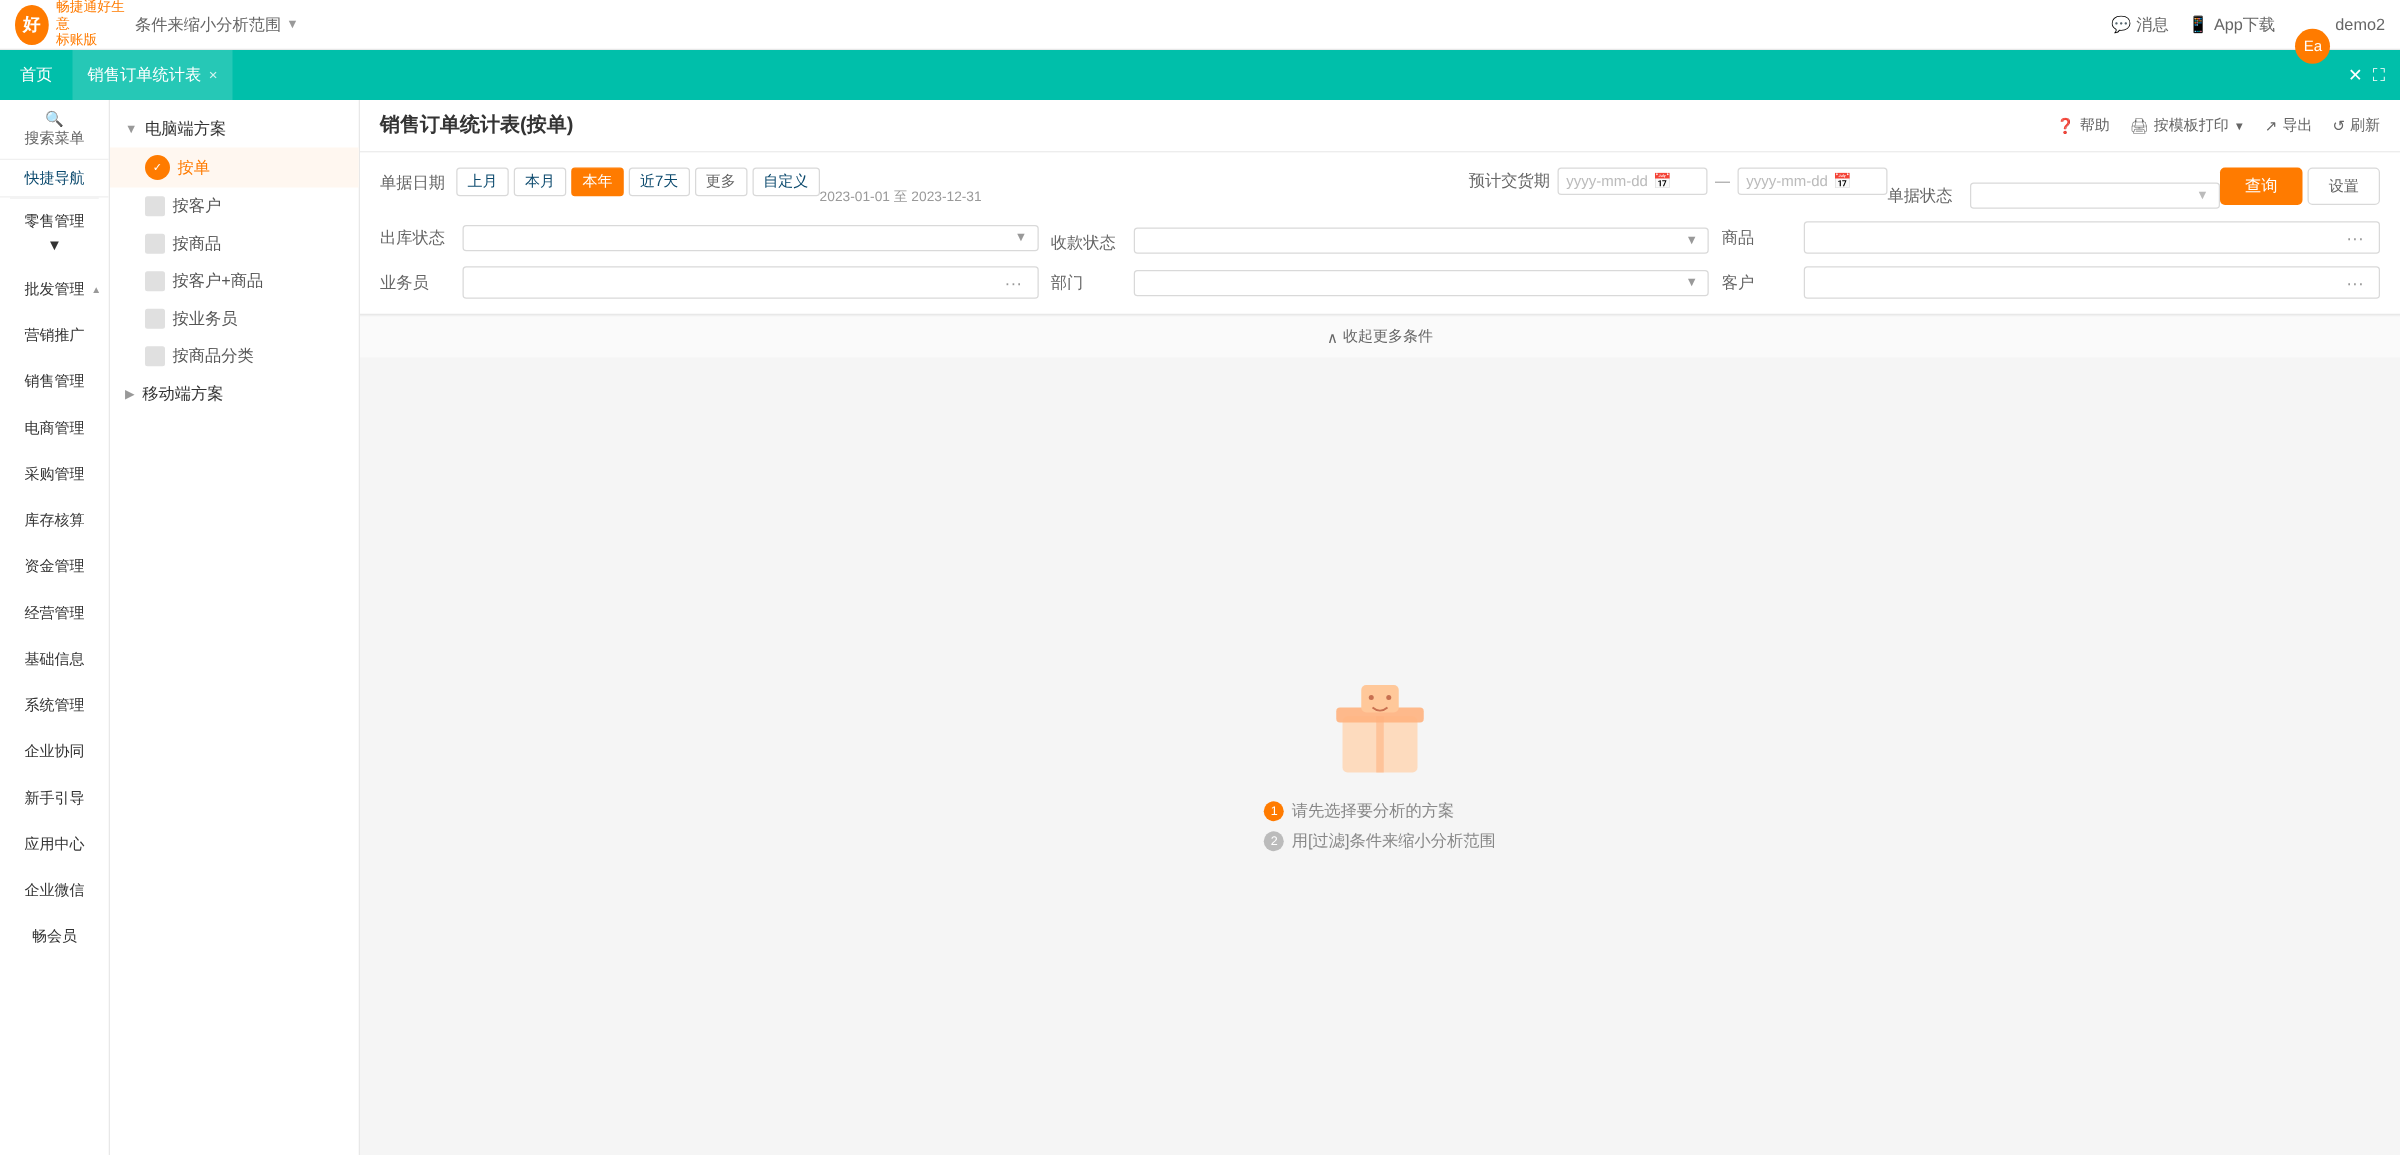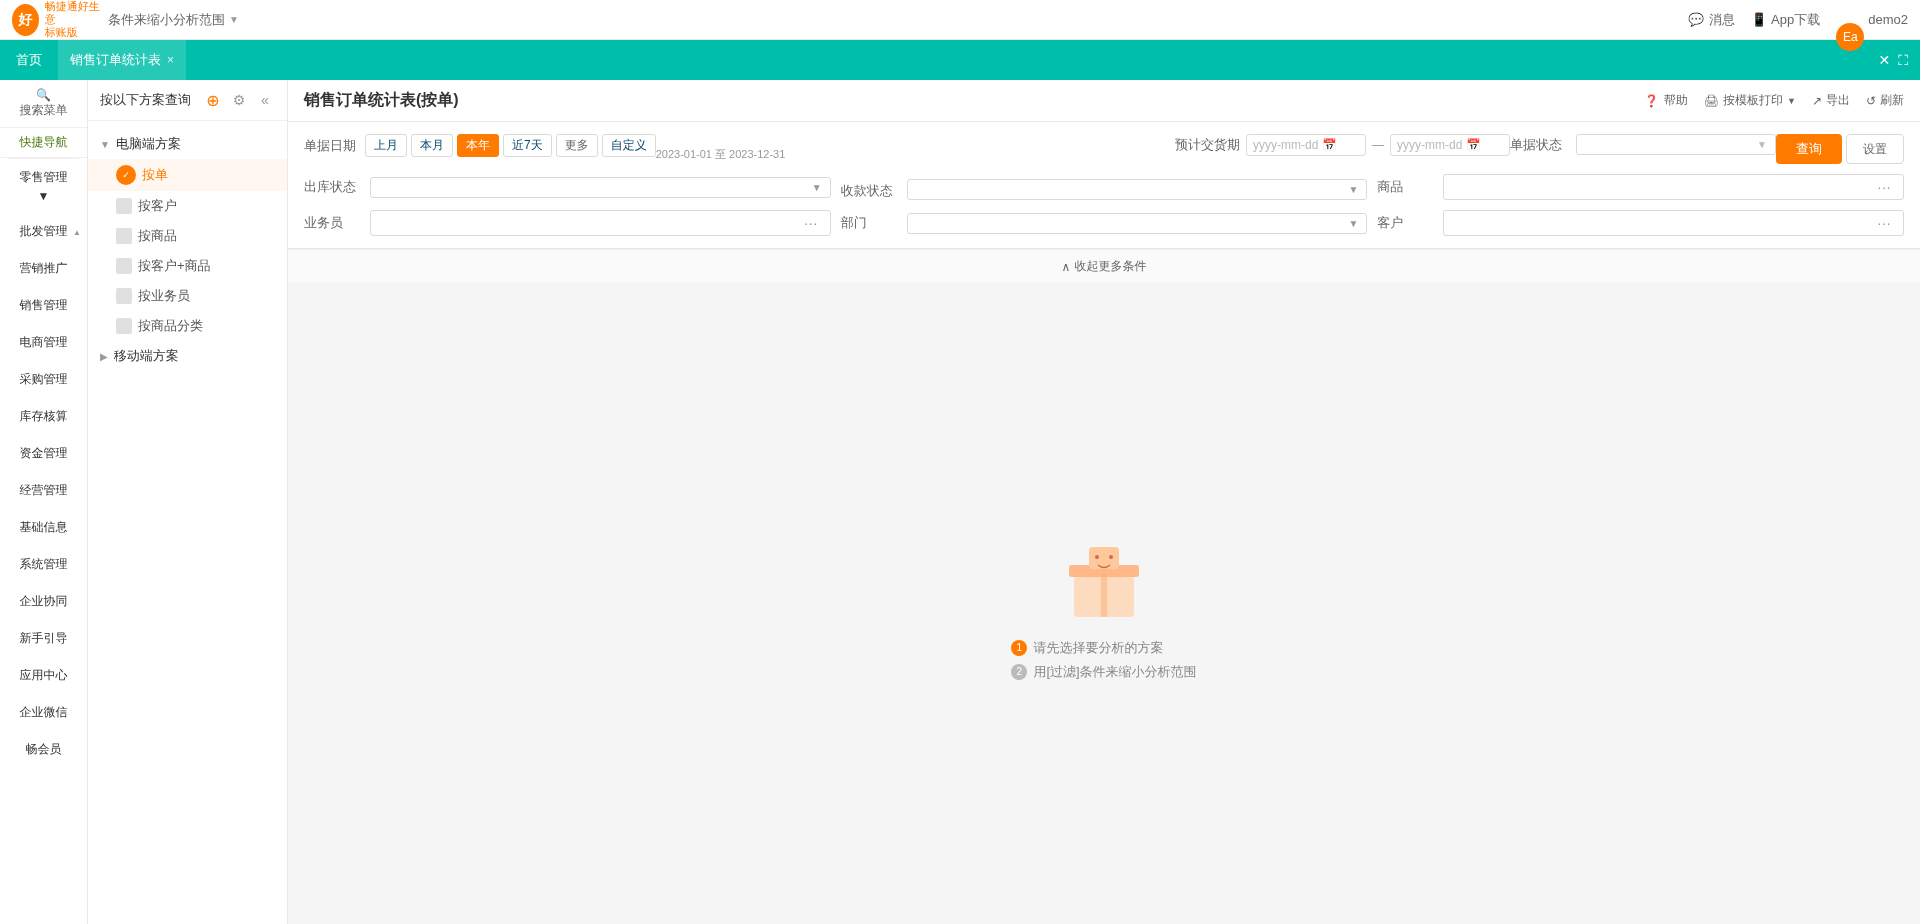--- a/index.html
+++ b/index.html
@@ -29,21 +29,21 @@
     .tab-item { padding: 0 12px; height: 100%; display: flex; align-items: center; color: white; font-size: 13px; cursor: pointer; background: rgba(255,255,255,0.15); gap: 6px; }
     .tab-close { font-size: 12px; cursor: pointer; opacity: 0.8; }
     .tab-bar-right { margin-left: auto; display: flex; align-items: center; gap: 8px; padding-right: 12px; color: white; font-size: 16px; }
 
     
     .main-layout { display: flex; height: calc(924px - 80px); }
 
     
     .sidebar { width: 88px; background: #fff; border-right: 1px solid #e8e8e8; display: flex; flex-direction: column; overflow-y: auto; flex-shrink: 0; }
     .sidebar-search { padding: 8px; font-size: 12px; color: #666; text-align: center; cursor: pointer; border-bottom: 1px solid #f0f0f0; }
-    .sidebar-nav { padding: 6px; font-size: 12px; color: #4d7c0f; text-align: center; cursor: pointer; border-bottom: 1px solid #f0f0f0; }
+    .sidebar-nav { padding: 6px; font-size: 12px; color: #0c4a6e; text-align: center; cursor: pointer; border-bottom: 1px solid #f0f0f0; }
     .sidebar-item { padding: 10px 4px; font-size: 12px; color: #333; text-align: center; cursor: pointer; display: flex; flex-direction: column; align-items: center; gap: 3px; position: relative; }
     .sidebar-item.has-arrow::after { content: '▲'; position: absolute; right: 6px; top: 50%; transform: translateY(-50%); font-size: 8px; color: #999; }
     .sidebar-item.has-arrow-down::after { content: '▼'; }
     .sidebar-divider { height: 1px; background: #f0f0f0; margin: 0 8px; }
 
     
     .content { flex: 1; display: flex; overflow: hidden; }
 
     
     .left-panel { width: 200px; background: #fff; border-right: 1px solid #e8e8e8; flex-shrink: 0; }
@@ -197,34 +197,20 @@
       <span>企业微信</span>
     </div>
     <div class="sidebar-item">
       <span>畅会员</span>
     </div>
   </div>
 
   <div class="content">
 
     <div class="left-panel">
-      <div class="left-panel-header">
-        <span class="left-panel-title">按以下方案查询</span>
-        <div class="left-panel-actions">
-          <div class="panel-action-btn">
-            <span style="color:#ff7b00;font-size:16px;">⊕</span>
-          </div>
-          <div class="panel-action-btn">
-            <span style="font-size:14px;">⚙</span>
-          </div>
-          <div class="panel-action-btn">
-            <span style="font-size:14px;">«</span>
-          </div>
-        </div>
-      </div>
       <div class="plan-tree">
         <div class="tree-group">
           <div class="tree-group-header">
             <span class="tree-arrow">▼</span>
             <span>电脑端方案</span>
           </div>
           <div class="tree-item active">
             <div class="selected-circle">
               <span style="font-size:9px;">✓</span>
             </div>
@@ -308,21 +294,21 @@
               <span style="color:#bbb;font-size:12px;">yyyy-mm-dd</span>
               <span class="cal-icon">📅</span>
             </div>
             <span class="date-separator">—</span>
             <div class="single-date-input" style="min-width:120px;">
               <span style="color:#bbb;font-size:12px;">yyyy-mm-dd</span>
               <span class="cal-icon">📅</span>
             </div>
           </div>
 
-          <div style="display:flex;align-items:center;gap:6px;">
+          <div style="display:flex;align-items:center;gap:6px;margin-top:12px;">
             <span class="filter-label">单据状态</span>
             <div class="status-select" style="min-width:200px;">
               <span class="status-select-text"></span>
               <span style="color:#bbb;font-size:10px;">▼</span>
             </div>
           </div>
 
           <div style="display:flex;flex-direction:row;gap:4px;">
             <button class="query-btn">查询</button>
             <button class="set-btn">设置</button>

